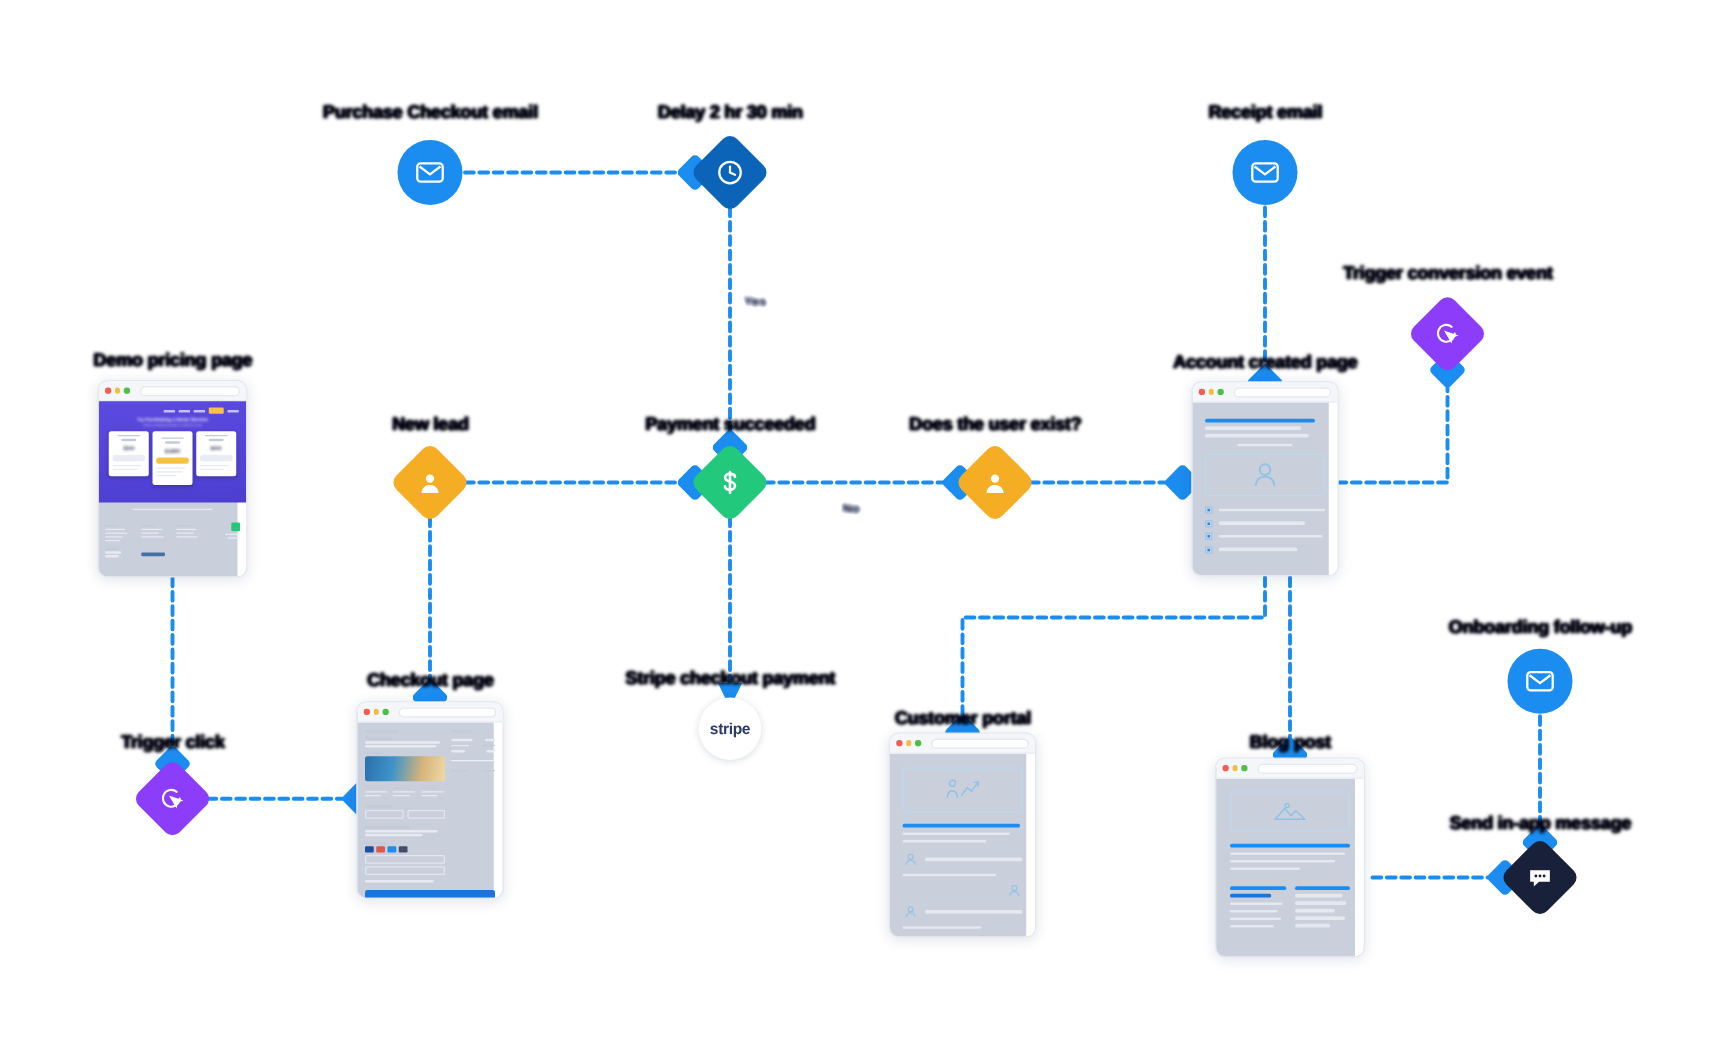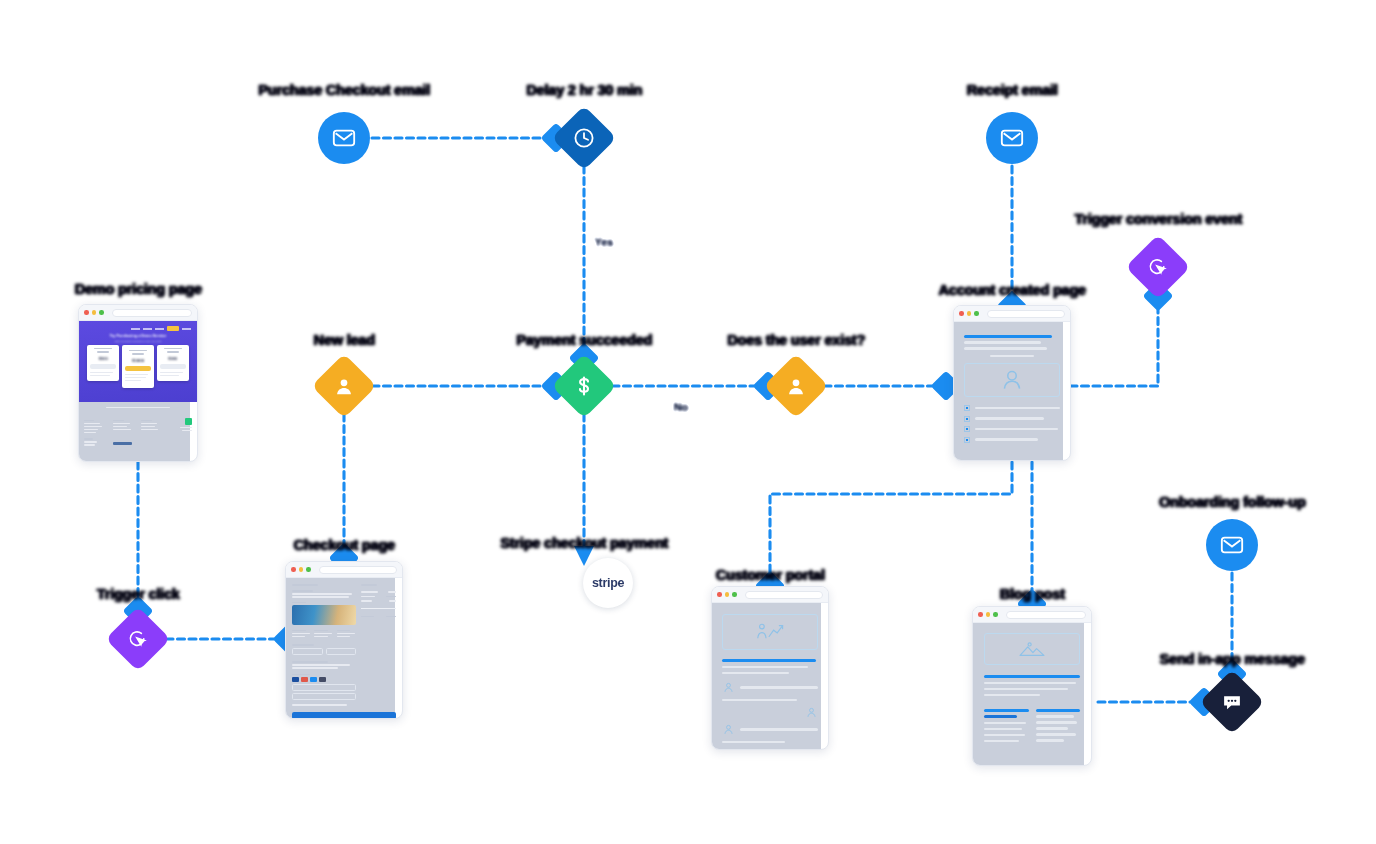--- a/index.html
+++ b/index.html
@@ -248,21 +248,21 @@
 
   <div class="dia amber" style="left:796px;top:386px">
     <span class="gi">
       <svg class="g" width="23" height="23" viewBox="0 0 24 24" fill="#fff">
         <circle cx="12" cy="8" r="3.5"></circle>
         <path d="M4.8 20 C5.3 15.6 8.3 13.4 12 13.4 C15.7 13.4 18.7 15.6 19.2 20 Z"></path>
       </svg>
     </span>
   </div>
 
-  <div class="cir white" style="left:608px;top:583px">
+  <div class="cir white" style="left:584px;top:583px">
     <span class="stripe-word" style="font-size:0;">stripe-logo</span>
     <span class="stripe-word">stripe</span>
   </div>
 
   <div class="dia violet" style="left:138px;top:639px">
     <span class="gi">
       <svg class="g" width="23" height="23" viewBox="0 0 24 24" fill="none" stroke="#fff" stroke-width="1.7" stroke-linecap="round">
         <path d="M15.5 5.5 A7 7 0 1 0 18 11"></path>
         <path d="M9 8.6 L15.4 19.4 L16.4 14.4 L21.2 12.8 Z" fill="#fff" stroke="none"></path>
       </svg>

